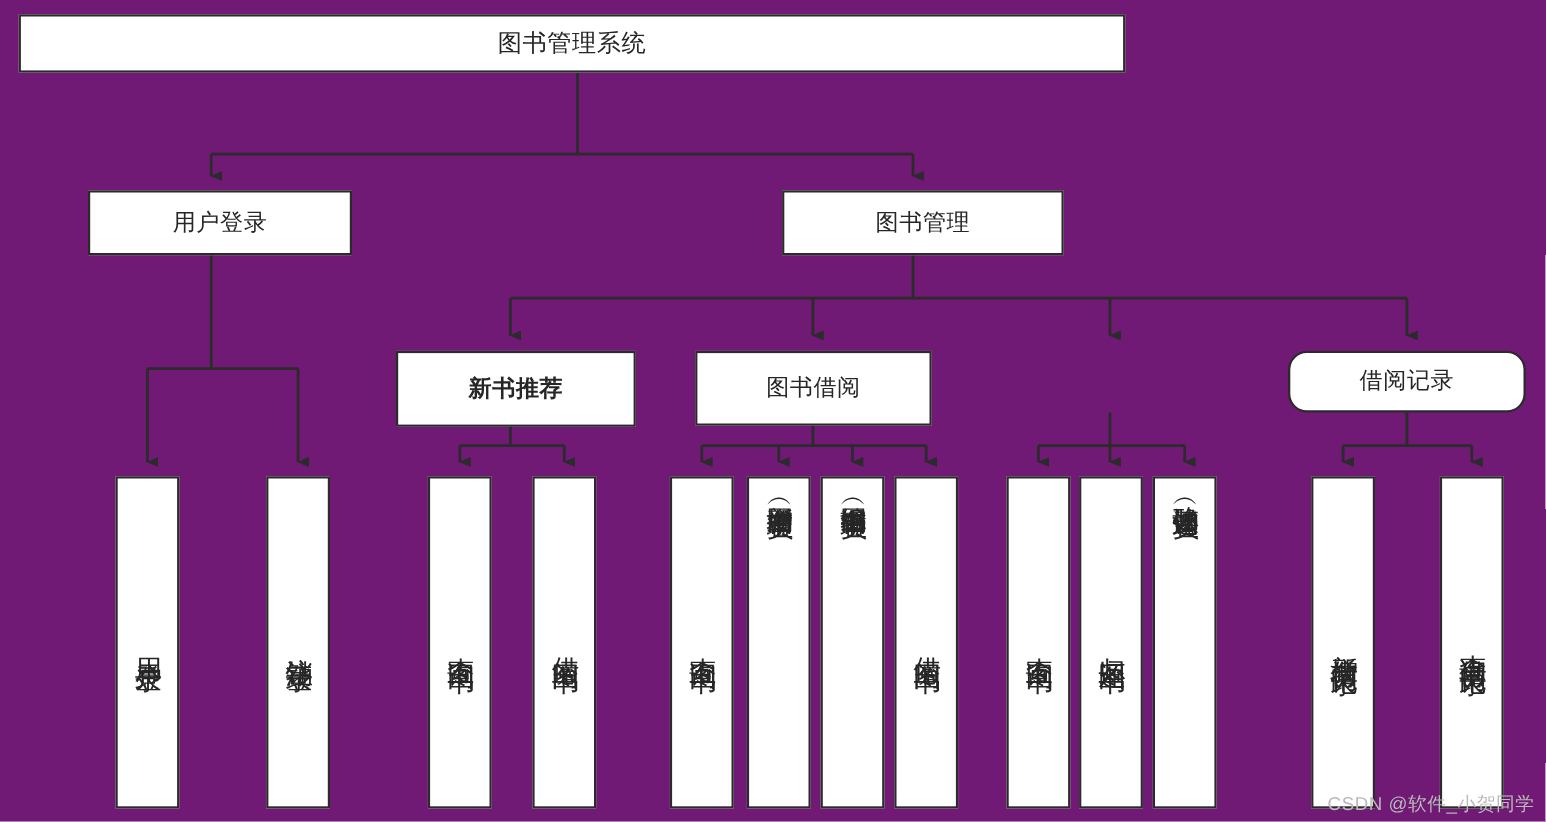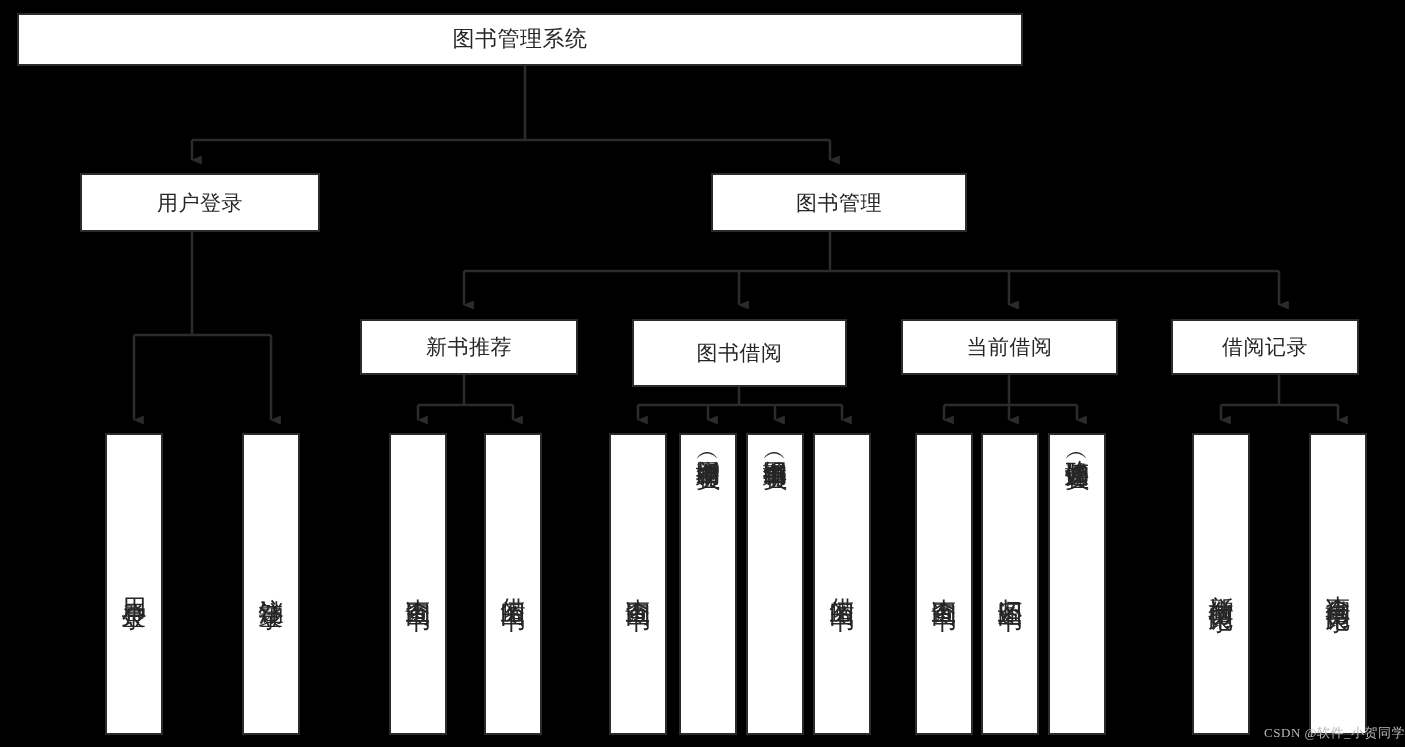--- a/index.html
+++ b/index.html
@@ -7,21 +7,21 @@
     padding: 0;
     background: #ffffff;
   }
   body {
     font-family: "Liberation Sans", "DejaVu Sans", sans-serif;
   }
   #canvas {
     position: relative;
     width: 1405px;
     height: 747px;
-    background: #000000;
+    background: #701a75;
     overflow: hidden;
   }
   #edges {
     position: absolute;
     left: 0;
     top: 0;
     width: 1405px;
     height: 747px;
     pointer-events: none;
   }
@@ -65,28 +65,28 @@
   .node.vert.tall-text .node-label {
     font-size: 24px;
     letter-spacing: 1px;
   }
   .node.vert.centered {
     align-items: center;
     padding-top: 0;
   }
   #watermark {
     position: absolute;
-    right: 0;
+    right: 10px;
     bottom: 5px;
-    font-size: 13px;
+    font-size: 17px;
     color: #b9b9b9;
     letter-spacing: 0.5px;
     z-index: 5;
     white-space: nowrap;
-    font-family: Liberation Serif, serif;
+    font-family: Liberation Sans, sans-serif;
   }
 </style>
 </head>
 <body>
 
 <div id="canvas">
 
   <svg id="edges" viewBox="0 0 1405 747" width="1405" height="747" xmlns="http://www.w3.org/2000/svg">
     <defs>
       <marker id="arrow" viewBox="0 0 10 12" refX="5" refY="11" markerWidth="9" markerHeight="11" orient="auto-start-reverse" markerUnits="userSpaceOnUse">
@@ -142,33 +142,30 @@
   </div>
 
   <div class="node horiz" style="left:80px; top:173px; width:240px; height:59px;">
     <span class="node-label">用户登录</span>
   </div>
 
   <div class="node horiz" style="left:711px; top:173px; width:256px; height:59px;">
     <span class="node-label">图书管理</span>
   </div>
 
-  <div class="node horiz" style="left:360px; top:319px; width:218px; height:56px;">
+  <div class="node horiz" style="left:360px; top:319px; width:218px; height:69px;font-weight:bold;">
     <span class="node-label">新书推荐</span>
   </div>
 
   <div class="node horiz" style="left:632px; top:319px; width:215px; height:68px;">
     <span class="node-label">图书借阅</span>
   </div>
 
-  <div class="node horiz" style="left:901px; top:319px; width:217px; height:56px;">
-    <span class="node-label">当前借阅</span>
-  </div>
-
-  <div class="node horiz" style="left:1171px; top:319px; width:188px; height:56px;">
+
+  <div class="node horiz" style="left:1171px; top:319px; width:216px; height:56px;border-radius:17px;">
     <span class="node-label">借阅记录</span>
   </div>
 
   <div class="node vert centered" style="left:105px; top:433px; width:58px; height:302px;">
     <span class="node-label">用户登录</span>
   </div>
 
   <div class="node vert centered" style="left:242px; top:433px; width:58px; height:302px;">
     <span class="node-label">注销登录</span>
   </div>

